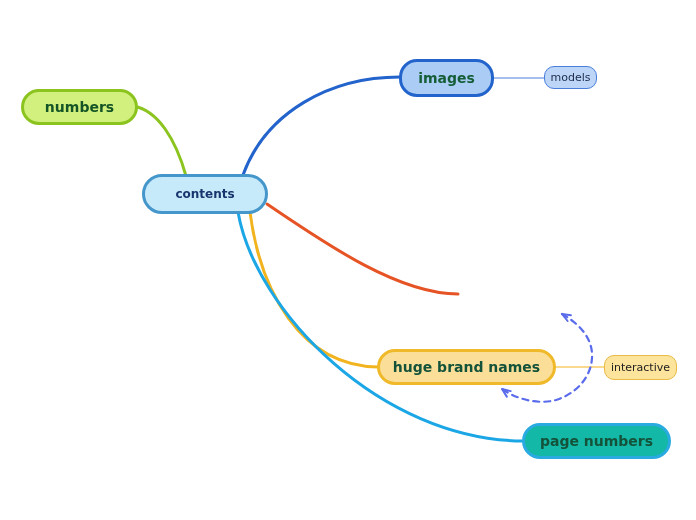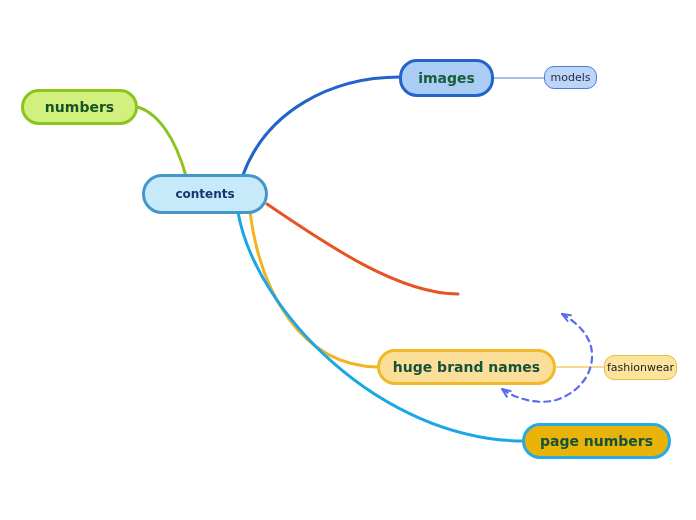--- a/index.html
+++ b/index.html
@@ -81,20 +81,20 @@
   <div id="n-models" class="node small" style="background: rgb(189, 214, 248); border-color: rgb(74, 126, 219); color: rgb(28, 43, 74);">
     <span>models</span>
   </div>
 
 
   <div id="n-huge" class="node big" style="background: rgb(251, 223, 153); border-color: rgb(239, 185, 41); color: rgb(20, 82, 58);">
     <span>huge brand names</span>
   </div>
 
   <div id="n-interactive" class="node small" style="background: rgb(253, 228, 156); border-color: rgb(231, 187, 69); color: rgb(32, 32, 32);">
-    <span>fashionwear</span>
+    <span>interactive</span>
   </div>
 
-  <div id="n-page" class="node big" style="background: #eab308; border-color: rgb(41, 171, 226); color: rgb(20, 82, 58);">
+  <div id="n-page" class="node big" style="background: #14b8a6; border-color: rgb(41, 171, 226); color: rgb(20, 82, 58);">
     <span>page numbers</span>
   </div>
 
 </div>
 
 </body></html>

